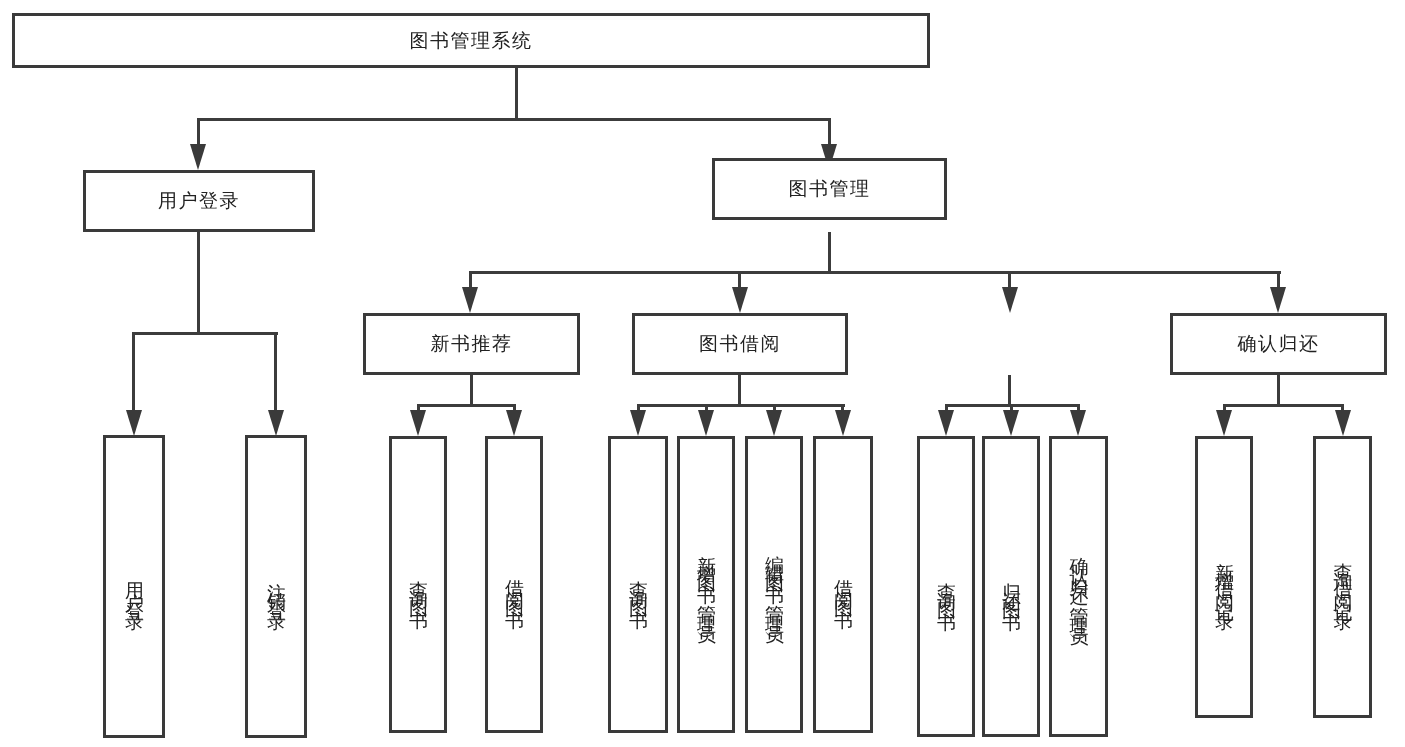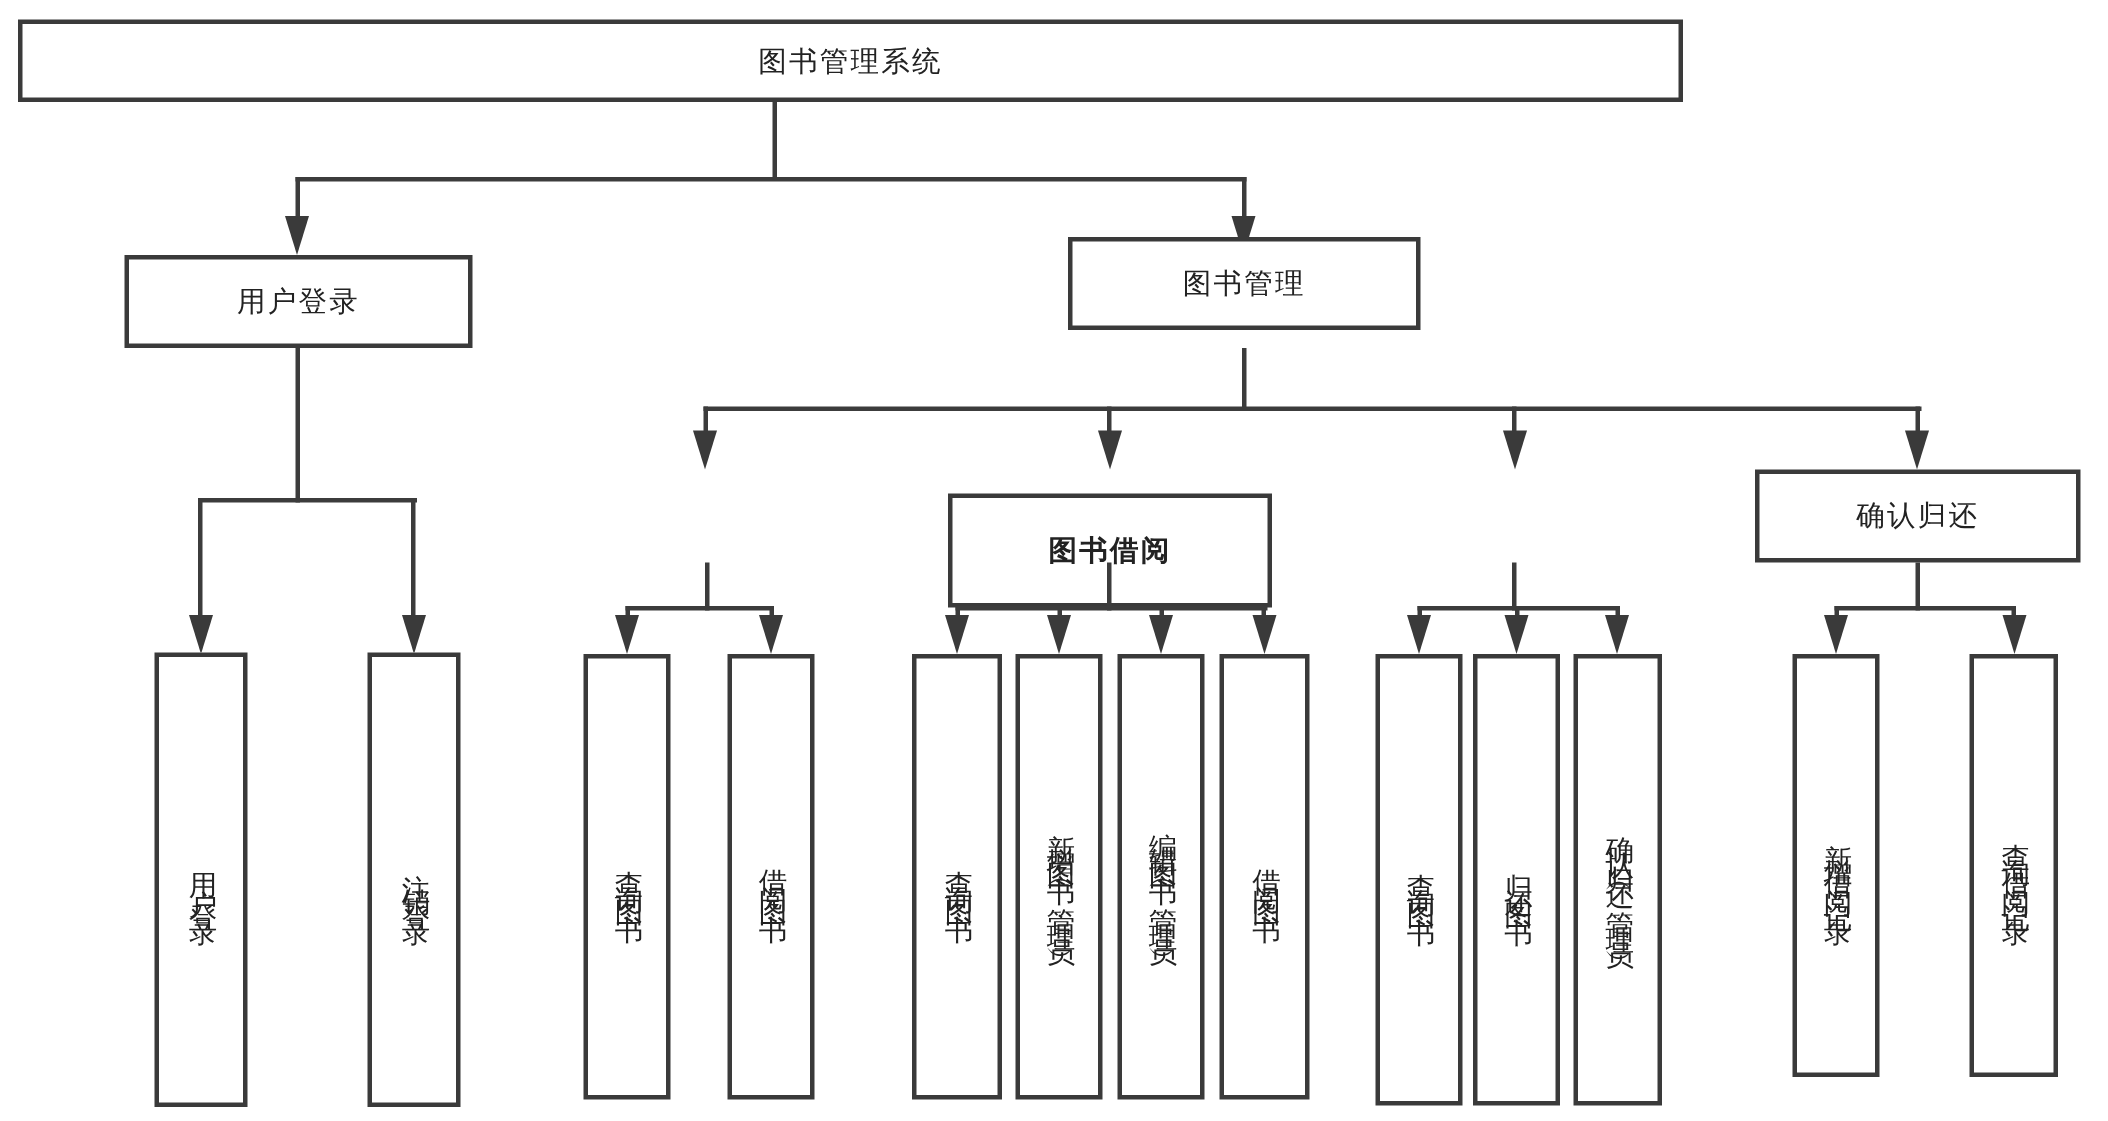--- a/index.html
+++ b/index.html
@@ -28,21 +28,21 @@
     position:absolute;left:1184px;top:712px;z-index:9;
     font-size:20px;letter-spacing:0.5px;color:#afafaf;white-space:nowrap;
     text-shadow:0 0 2px #ffffff,0 0 1px #ffffff;
   }
 </style>
 </head>
 <body>
 
 <div class="stage">
 
-  <div class="box" style="left:12px;top:13px;width:1110px;height:55px;text-align:center;">图书管理系统</div>
+  <div class="box" style="left:12px;top:13px;width:918px;height:55px;text-align:center;">图书管理系统</div>
 
   <div class="ln" style="left:515px;top:68px;width:3px;height:52px;"></div>
   <div class="ln" style="left:197px;top:118px;width:634px;height:3px;"></div>
   <div class="ln" style="left:197px;top:118px;width:3px;height:32px;"></div>
   <div class="ah" style="left:190px;top:144px;"></div>
   <div class="ln" style="left:828px;top:118px;width:3px;height:32px;"></div>
   <div class="ah" style="left:821px;top:144px;"></div>
 
   <div class="box" style="left:83px;top:170px;width:232px;height:62px;">用户登录</div>
   <div class="box" style="left:712px;top:158px;width:235px;height:62px;">图书管理</div>
@@ -58,21 +58,22 @@
   <div class="ln" style="left:469px;top:271px;width:812px;height:3px;"></div>
   <div class="ln" style="left:469px;top:271px;width:3px;height:21px;"></div>
   <div class="ah" style="left:462px;top:287px;"></div>
   <div class="ln" style="left:738px;top:271px;width:3px;height:21px;"></div>
   <div class="ah" style="left:732px;top:287px;"></div>
   <div class="ln" style="left:1008px;top:271px;width:3px;height:21px;"></div>
   <div class="ah" style="left:1002px;top:287px;"></div>
   <div class="ln" style="left:1277px;top:271px;width:3px;height:21px;"></div>
   <div class="ah" style="left:1270px;top:287px;"></div>
 
-  <div class="box" style="left:632px;top:329px;width:216px;height:76px;font-weight:bold;">图书借阅</div>
+  <div class="box" style="left:363px;top:313px;width:217px;height:62px;">新书推荐</div>
+  <div class="box" style="left:632px;top:313px;width:216px;height:62px;">图书借阅</div>
   <div class="box" style="left:1170px;top:313px;width:217px;height:62px;">确认归还</div>
 
   <div class="ln" style="left:470px;top:375px;width:3px;height:32px;"></div>
   <div class="ln" style="left:417px;top:404px;width:99px;height:3px;"></div>
   <div class="ln" style="left:417px;top:404px;width:3px;height:12px;"></div>
   <div class="ah" style="left:410px;top:410px;"></div>
   <div class="ln" style="left:513px;top:404px;width:3px;height:12px;"></div>
   <div class="ah" style="left:506px;top:410px;"></div>
 
   <div class="ln" style="left:738px;top:375px;width:3px;height:32px;"></div>

